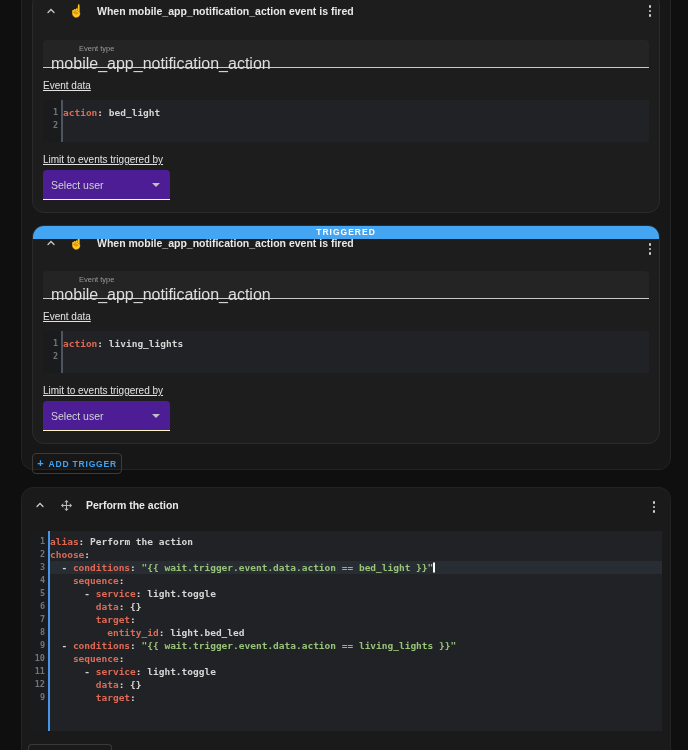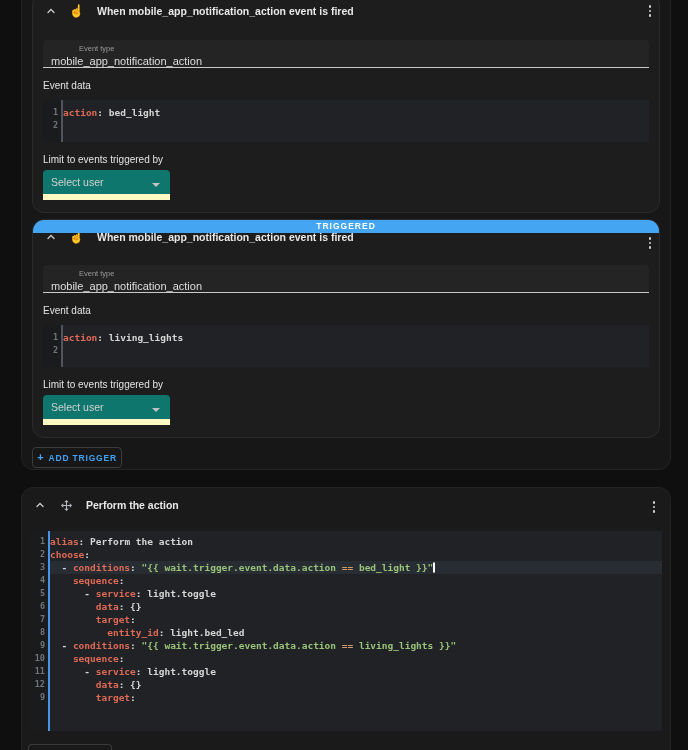--- a/index.html
+++ b/index.html
@@ -7,39 +7,39 @@
   body { font-family:"Liberation Sans", sans-serif; }
   #canvas { position:relative; width:688px; height:750px; background:#0f0f0f; overflow:hidden; }
 
   
   .outer-card { position:absolute; left:21px; width:650px; background:#171717; border:1px solid #232323; border-radius:12px; }
   #triggers-card { top:-22px; height:492px; }
   #action-card  { top:487px; height:324px; background:#1a1a1a; }
 
   .trigger-card { position:relative; margin:0 10px; background:#1d1d1d; border:1px solid #2b2b2b; border-radius:12px; height:219px; overflow:hidden; }
   #trigger-card-0 { margin-top:14px; height:220px; }
-  #trigger-card-1 { margin-top:6px; }
+  #trigger-card-1 { margin-top:12px; }
 
   
   .card-header { display:flex; align-items:center; padding:8px 10px 0 10px; height:26px; gap:6px; position:relative; z-index:1; }
   .chev-btn { width:16px; height:16px; display:flex; align-items:center; justify-content:center; cursor:pointer; flex:none; }
   .type-icon { width:16px; height:16px; display:flex; align-items:center; justify-content:center; color:#9aa0a6; font-size:12px; flex:none; margin-left:4px; }
   .card-title { font-size:10.5px; font-weight:700; color:#e8e8e8; margin-left:6px; white-space:nowrap; }
 
   .menu-dots { position:absolute; top:9px; display:flex; flex-direction:column; gap:2px; padding:2px; cursor:pointer; }
   .trigger-card .menu-dots { right:6px; }
   #action-card .menu-dots { right:13px; top:11px; }
   .menu-dots i { width:2.5px; height:2.5px; border-radius:50%; background:#d2d2d2; }
 
   
   .field { margin:20px 10px 0 10px; height:28px; background:#242424; border-radius:4px 4px 0 0; border-bottom:1px solid #c9c9c9; padding:4px 8px 0 8px; cursor:text; }
   .field-label { font-size:7.5px; color:#9a9a9a; display:block;padding-left:28px; }
-  .field-value { font-size:11px; color:#dedede; display:block; margin-top:2px; }
-
-  .section-label { margin:12px 10px 0 10px; font-size:10px; color:#e3e3e3; }
+  .field-value { font-size:16px; color:#dedede; display:block; margin-top:2px; }
+
+  .section-label { margin:12px 10px 0 10px; font-size:10px; color:#e3e3e3;text-decoration:underline; }
 
   
   .code-editor { position:relative; font-family:"DejaVu Sans Mono", monospace; font-weight:bold; font-size:9.5px; background:#212225; overflow:hidden; }
   .code-editor::before { content:""; position:absolute; left:0; top:0; bottom:0; width:18px; background:#1a1b1d; }
   .code-editor::after  { content:""; position:absolute; left:18px; top:0; bottom:0; width:2px; background:#4e5560; }
   .code-editor.focused::after { background:var(--editor-active-gutter,#4795e8); }
   .trigger-editor { margin:9px 10px 0 10px; height:42px; padding-top:6px; }
   #action-editor  { margin:17px 8px 0 8px; height:200px; padding-top:4px; }
   .code-line { position:relative; z-index:1; display:flex; height:13px; line-height:13px; }
   .line-no { width:15px; flex:none; text-align:right; color:#70757d; font-size:8.5px; }
@@ -47,21 +47,21 @@
   .line-content { flex:1; white-space:pre; color:var(--code-text,#d6d6d6); }
   .code-line.active .line-content { background:#282c33; }
   .tk-key { color:var(--code-key,#de6a56); }
   .tk-pl  { color:var(--code-text,#d6d6d6); }
   .tk-val { color:var(--code-text,#d6d6d6); }
   .tk-str { color:var(--code-string,#98c379); }
   .tk-op  { color:var(--code-operator,#d19a66); }
   .caret { display:inline-block; width:1.5px; height:10px; background:#ffffff; transform:translateY(1.5px); }
 
   
-  .user-select { position:relative; margin:5px 10px 0 10px; width:127px; height:30px; background:#0f766e; border-radius:4px 4px 0 0; border-bottom:6px solid #fef9c3; display:flex; align-items:center; cursor:pointer; }
+  .user-select { position:relative; margin:5px 10px 0 10px; width:127px; height:30px; background:#4c1d95; border-radius:4px 4px 0 0; border-bottom:1px solid #fef9c3; display:flex; align-items:center; cursor:pointer; }
   .select-value { font-size:10.5px; color:#d2d2d2; margin-left:8px; }
   .select-arrow { position:absolute; right:10px; top:13px; width:0; height:0; border-left:4px solid transparent; border-right:4px solid transparent; border-top:4.5px solid #c2c2c2; }
 
   
   .triggered-badge { position:absolute; left:-1px; right:-1px; top:-1px; height:14px; background:var(--accent-blue,#44a5f3); border-radius:12px 12px 0 0; z-index:2; display:flex; align-items:center; justify-content:center; }
   .triggered-badge span { font-size:8.5px; font-weight:700; letter-spacing:1px; color:#ffffff; }
 
   
   .add-btn { margin:9px 0 0 10px; width:90px; height:21px; border:1px solid #3c3c3c; border-radius:4px; display:flex; align-items:center; justify-content:center; gap:5px; cursor:pointer; color:var(--add-button-blue,#40a3f4); }
   .add-btn .plus { font-size:11px; font-weight:700; line-height:1; }

